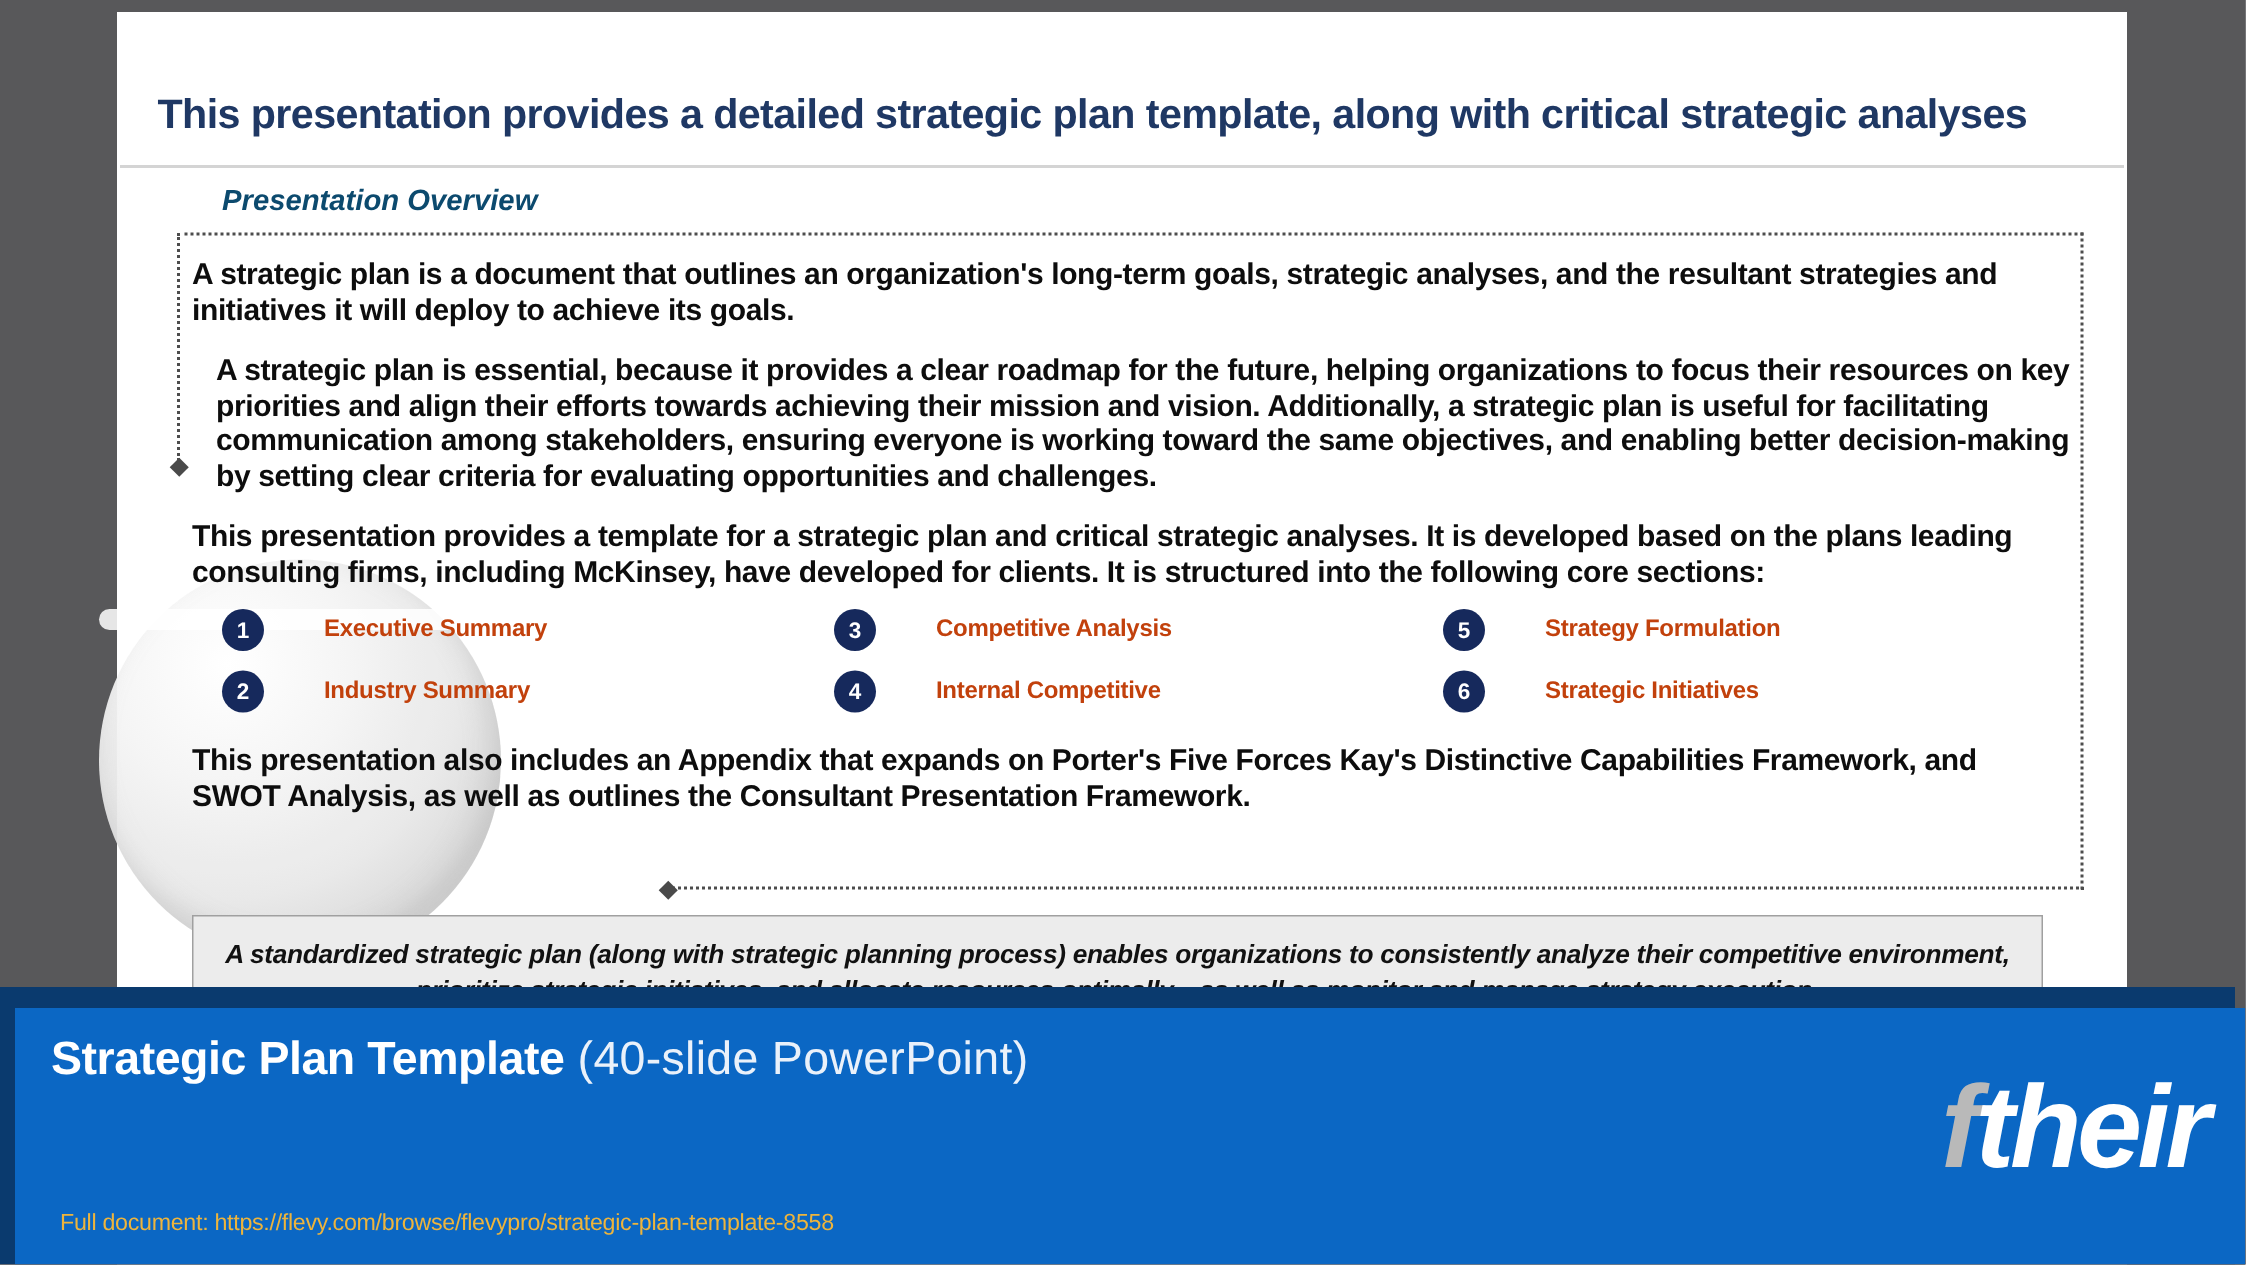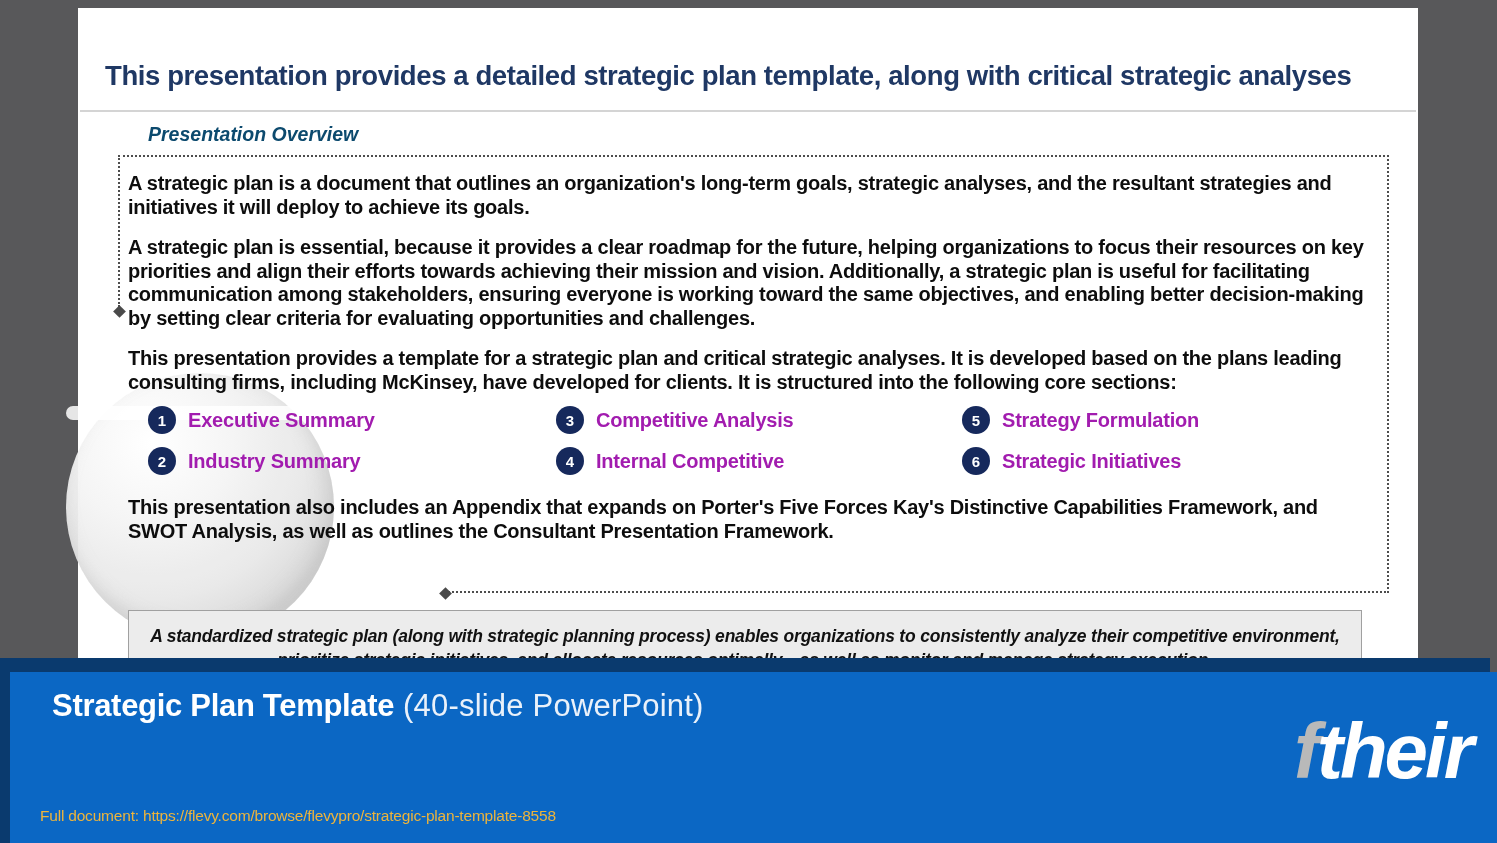--- a/index.html
+++ b/index.html
@@ -23,39 +23,39 @@
   
   .globe{position:absolute;left:-12px;top:365px;width:268px;height:268px;border-radius:50%;
          background:radial-gradient(circle at 32% 26%, #ffffff 0%, #f5f5f5 30%, #e8e8e8 58%, #d9d9d9 76%, #ececec 96%);
          box-shadow:inset -6px -10px 18px rgba(160,160,160,0.35);opacity:0.95;z-index:0;}
   .globe-shine{position:absolute;left:-12px;top:398px;width:250px;height:14px;background:#ffffff;
                opacity:0.85;z-index:0;border-radius:7px;}
   
   .para{position:absolute;left:50px;width:1252px;font-size:20px;font-weight:bold;color:#0d0d0d;
         line-height:23.5px;letter-spacing:-0.25px;z-index:1;}
   .p1{top:164px;}
-  .p2{top:228px;}
+  .p2{top:228px;margin-left:16px;}
   .p3{top:339px;}
   .p4{top:488px;}
   
   .sections-col{position:absolute;top:398px;display:flex;flex-direction:column;gap:13px;z-index:1;}
   .col1{left:70px;} .col2{left:478px;} .col3{left:884px;}
   .section-item{display:flex;align-items:center;gap:12px;height:28px;}
   .num-circle{width:28px;height:28px;border-radius:50%;background:#16295c;color:#ffffff;
               font-size:15px;font-weight:bold;display:flex;align-items:center;justify-content:center;flex:0 0 28px;}
-  .section-label{font-size:20px;font-weight:bold;color:#a21caf;letter-spacing:-0.2px;white-space:nowrap;}
+  .section-label{font-size:16px;font-weight:bold;color:#c2410c;letter-spacing:-0.2px;white-space:nowrap;margin-left:28px;}
   
   .callout{position:absolute;left:50px;top:602px;width:1232px;height:90px;background:#ececec;
            border:1px solid #a0a0a0;z-index:1;}
   .callout-text{margin:14px 14px 0;font-size:17.5px;font-weight:bold;font-style:italic;color:#111;
                 text-align:center;line-height:23.5px;letter-spacing:-0.2px;}
   
   .banner-shadow{position:absolute;left:0;top:658px;width:1490px;height:185px;background:#0a3a6e;z-index:5;}
   .banner{position:absolute;left:10px;top:672px;width:1487px;height:171px;background:#0b67c4;z-index:6;}
-  .banner-title{position:absolute;left:42px;top:16px;font-size:31px;color:#ffffff;white-space:nowrap;}
+  .banner-title{position:absolute;left:24px;top:16px;font-size:31px;color:#ffffff;white-space:nowrap;}
   .banner-title .bold{font-weight:bold;letter-spacing:-0.3px;}
   .banner-title .rest{font-weight:normal;color:#eaf1fa;letter-spacing:0.2px;}
   .banner-desc{position:absolute;left:30px;top:72px;width:1010px;font-size:20.5px;color:#ffffff;
                line-height:28px;letter-spacing:-0.3px;}
   .banner-link{position:absolute;left:30px;top:135px;font-size:15.5px;color:#edb43c;
                text-decoration:none;letter-spacing:-0.2px;}
   .flevy-logo{position:absolute;right:26px;top:40px;font-size:78px;font-weight:bold;font-style:italic;
               letter-spacing:-3px;line-height:78px;text-decoration:none;}
   .flevy-logo .logo-f{color:#b9b9b9;}
   .flevy-logo .logo-rest{color:#ffffff;}

